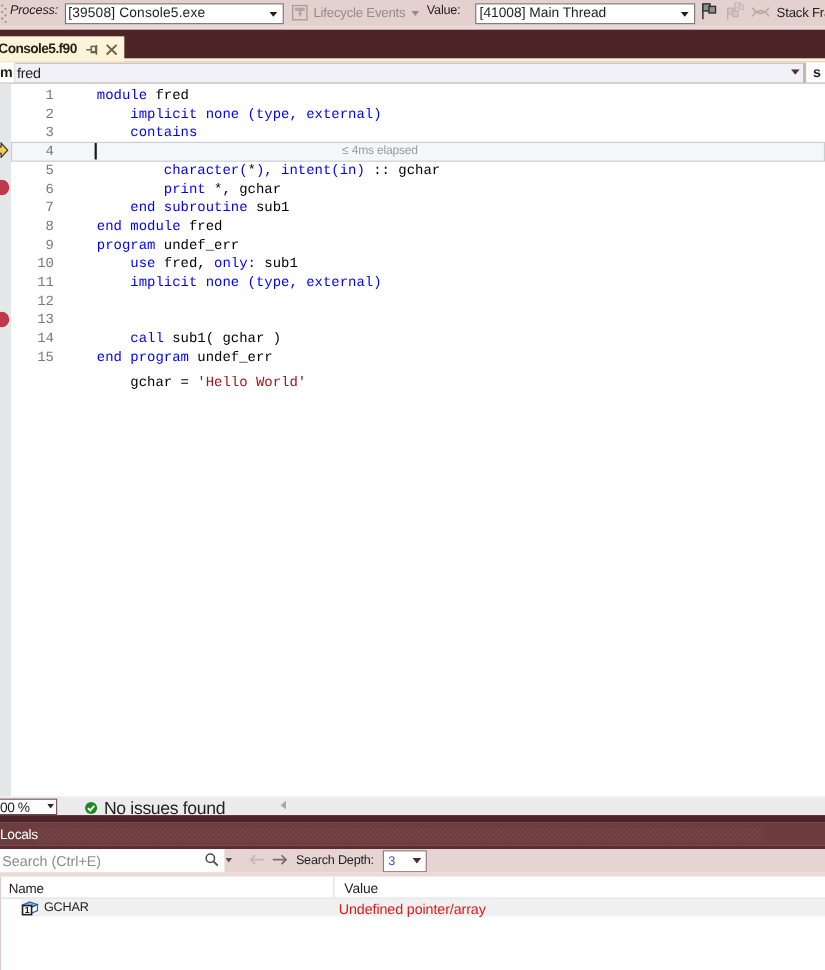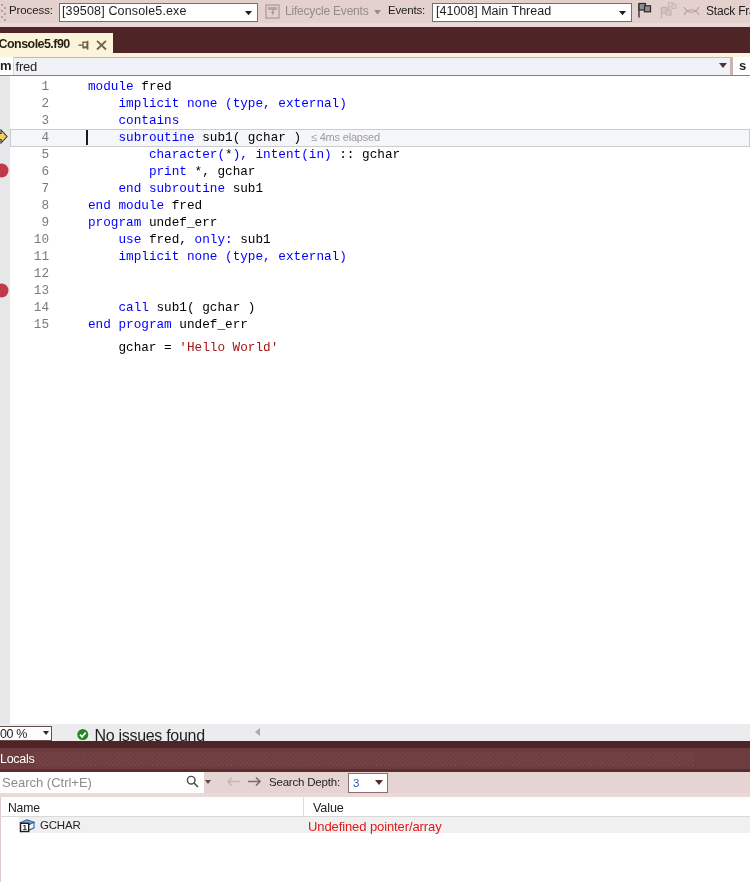--- a/index.html
+++ b/index.html
@@ -22,38 +22,38 @@
 <svg class="abs" style="left:0;top:2px;" width="8" height="20">
   <g fill="#a68d8b">
     <circle cx="2" cy="3" r="1"></circle>
       <circle cx="5" cy="6" r="1"></circle>
       <circle cx="2" cy="9" r="1"></circle>
       <circle cx="5" cy="12" r="1"></circle>
       <circle cx="2" cy="15" r="1"></circle>
       <circle cx="5" cy="18" r="1"></circle>
   </g>
 </svg>
-<div class="abs ui" style="left:9px;top:4px;letter-spacing:-0.1px;">Process:</div>
+<div class="abs ui" style="left:9px;top:4px;letter-spacing:-0.1px;font-style:italic;">Process:</div>
 
 <div class="abs" style="left:59px;top:3px;width:199px;height:19px;background:#fff;border:1px solid #707070;"></div>
 <div class="abs ui" style="left:62px;top:3.5px;font-size:12.5px;letter-spacing:0.15px;">[39508] Console5.exe</div>
 <svg class="abs" style="left:245px;top:11px;" width="8" height="5">
     <polygon points="0,0 7,0 3.5,4.2" fill="#1e1e1e"></polygon>
   </svg>
 
 <svg class="abs" style="left:265px;top:4px;" width="15" height="15">
   <rect x="1" y="1" width="13" height="13" fill="none" stroke="#a89a97" stroke-width="1.2"></rect>
   <rect x="3" y="3" width="9" height="3" fill="#b5a7a4"></rect>
   <polygon points="8,5 6,9 7.5,9 6.5,12 10,8 8.2,8 9.5,5" fill="#a89a97"></polygon>
 </svg>
 <div class="abs ui" style="left:285px;top:4px;color:#948c89;font-size:12px;">Lifecycle Events</div>
 <svg class="abs" style="left:374px;top:10px;" width="8" height="5">
     <polygon points="0,0 7,0 3.5,4.5" fill="#948c89"></polygon>
   </svg>
-<div class="abs ui" style="left:388px;top:4px;letter-spacing:-0.2px;">Events:</div>
+<div class="abs ui" style="left:388px;top:4px;letter-spacing:-0.2px;">Value:</div>
 
 <div class="abs" style="left:432px;top:3px;width:200px;height:19px;background:#fff;border:1px solid #707070;"></div>
 <div class="abs ui" style="left:436px;top:3.5px;font-size:12.5px;letter-spacing:0;">[41008] Main Thread</div>
 <svg class="abs" style="left:619px;top:11px;" width="8" height="5">
     <polygon points="0,0 7,0 3.5,4.2" fill="#1e1e1e"></polygon>
   </svg>
 
 <svg class="abs" style="left:637px;top:2px;" width="17" height="17">
   <path d="M2 1.5 V15.5" stroke="#2a2a2a" stroke-width="1.3" fill="none"></path>
   <rect x="2" y="1.5" width="6.5" height="6.5" fill="#8f8f8f" stroke="#2a2a2a" stroke-width="1.2"></rect>
@@ -142,21 +142,20 @@
   <div class="ln" style="top:265px;">12</div>
   <div class="ln" style="top:282px;">13</div>
   <div class="ln" style="top:299px;">14</div>
   <div class="ln" style="top:316px;">15</div>
 </div>
 
 <div class="mono" style="color:#000;">
   <div class="cl" style="top:78px;">    <span class="k">module</span> fred</div>
   <div class="cl" style="top:95px;">        <span class="k">implicit none (type, external)</span></div>
   <div class="cl" style="top:112px;">        <span class="k">contains</span></div>
-  <div class="cl" style="top:129px;">        <span class="k">subroutine</span> sub1( gchar )</div>
   <div class="cl" style="top:163px;">            <span class="k">print</span> *, gchar</div>
   <div class="cl" style="top:146px;">            <span class="k">character(</span>*<span class="k">), intent(in)</span> :: gchar</div>
   <div class="cl" style="top:180px;font-family:Liberation Mono, monospace;">        <span class="k">end subroutine</span> sub1</div>
   <div class="cl" style="top:197px;">    <span class="k">end module</span> fred</div>
   <div class="cl" style="top:214px;">    <span class="k">program</span> undef_err</div>
   <div class="cl" style="top:231px;">        <span class="k">use</span> fred, <span class="k">only:</span> sub1</div>
   <div class="cl" style="top:248px;">        <span class="k">implicit none (type, external)</span></div>
   <div class="cl" style="top:294px;margin-top:45px;">        gchar = <span class="s">'Hello World'</span></div>
   <div class="cl" style="top:299px;">        <span class="k">call</span> sub1( gchar )</div>
   <div class="cl" style="top:316px;">    <span class="k">end program</span> undef_err</div>

